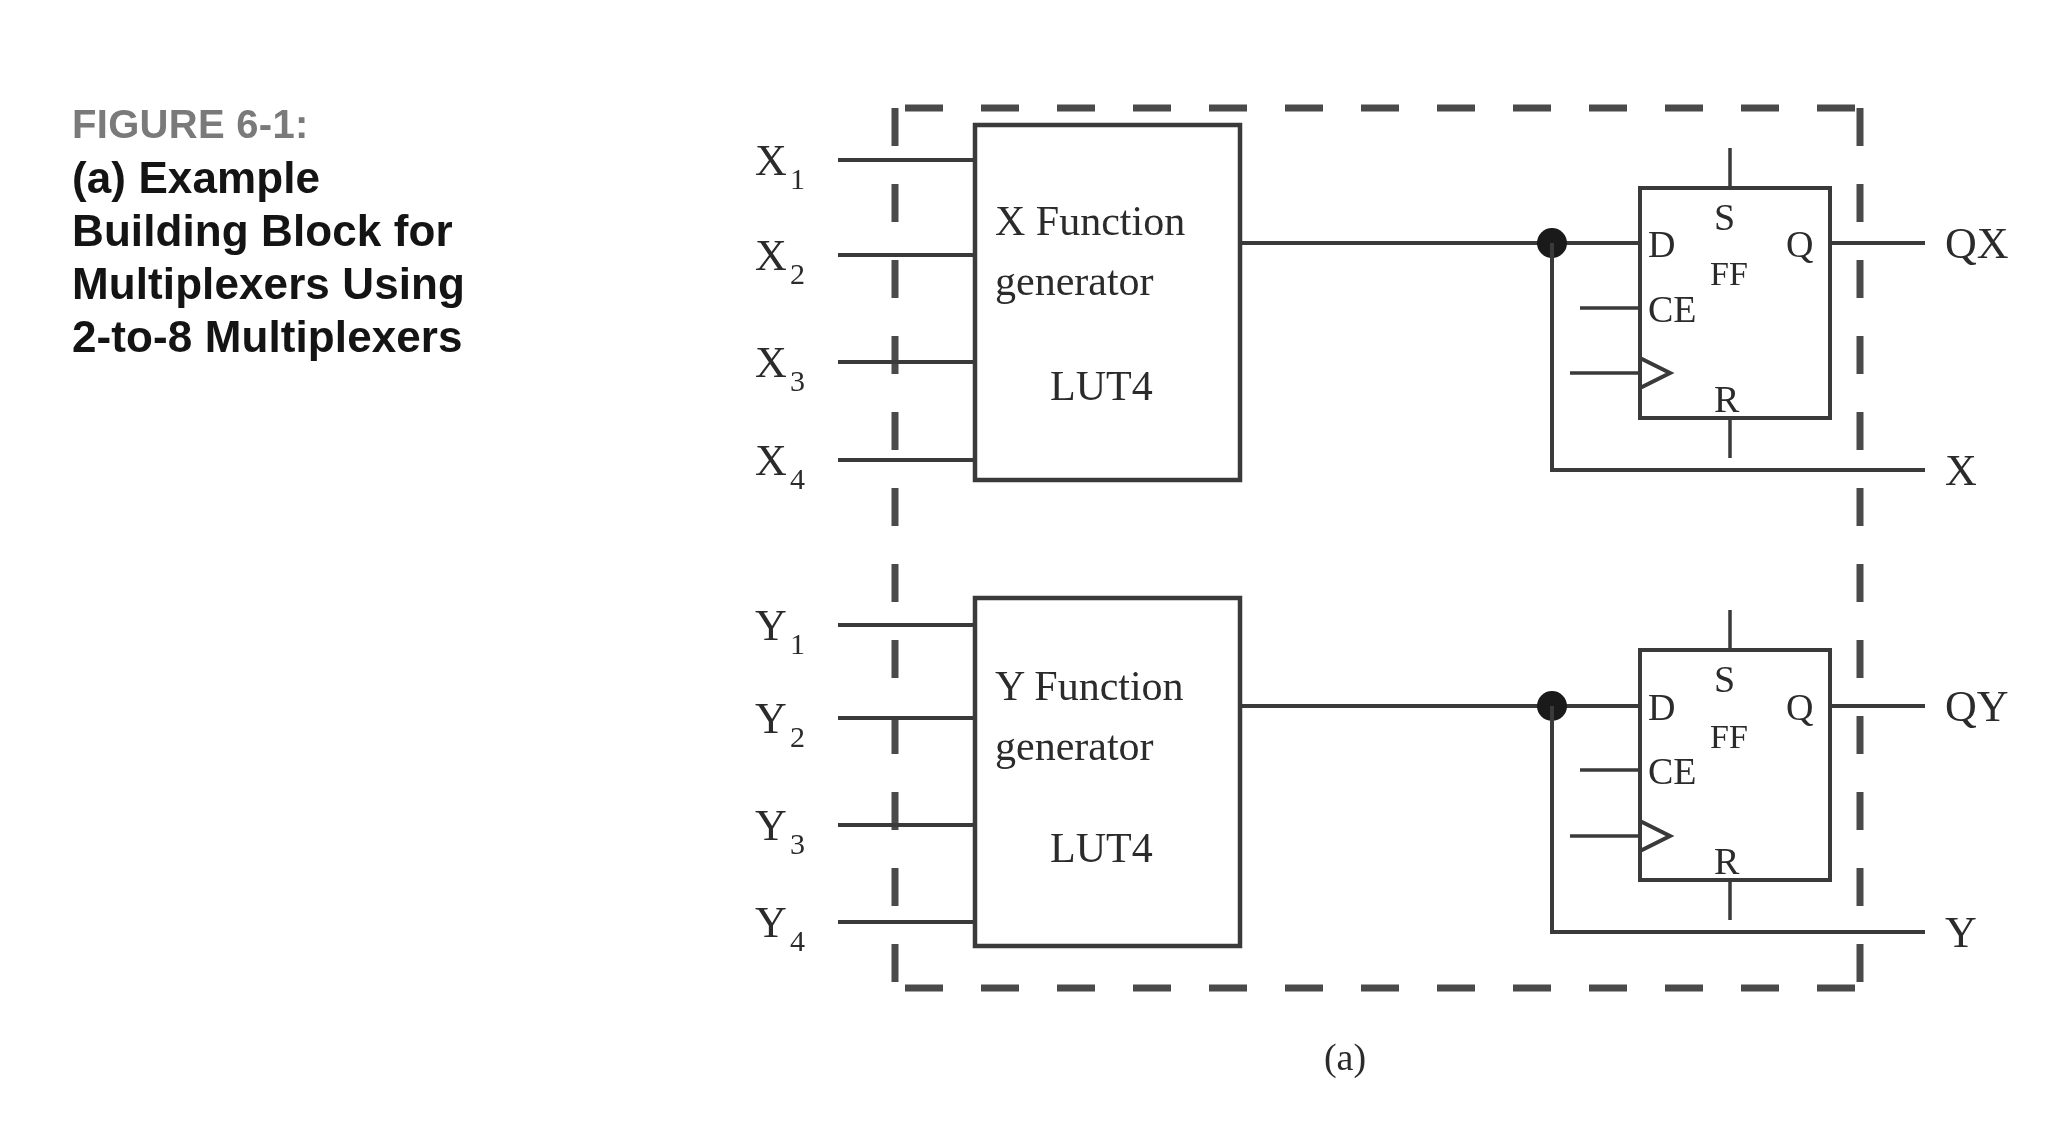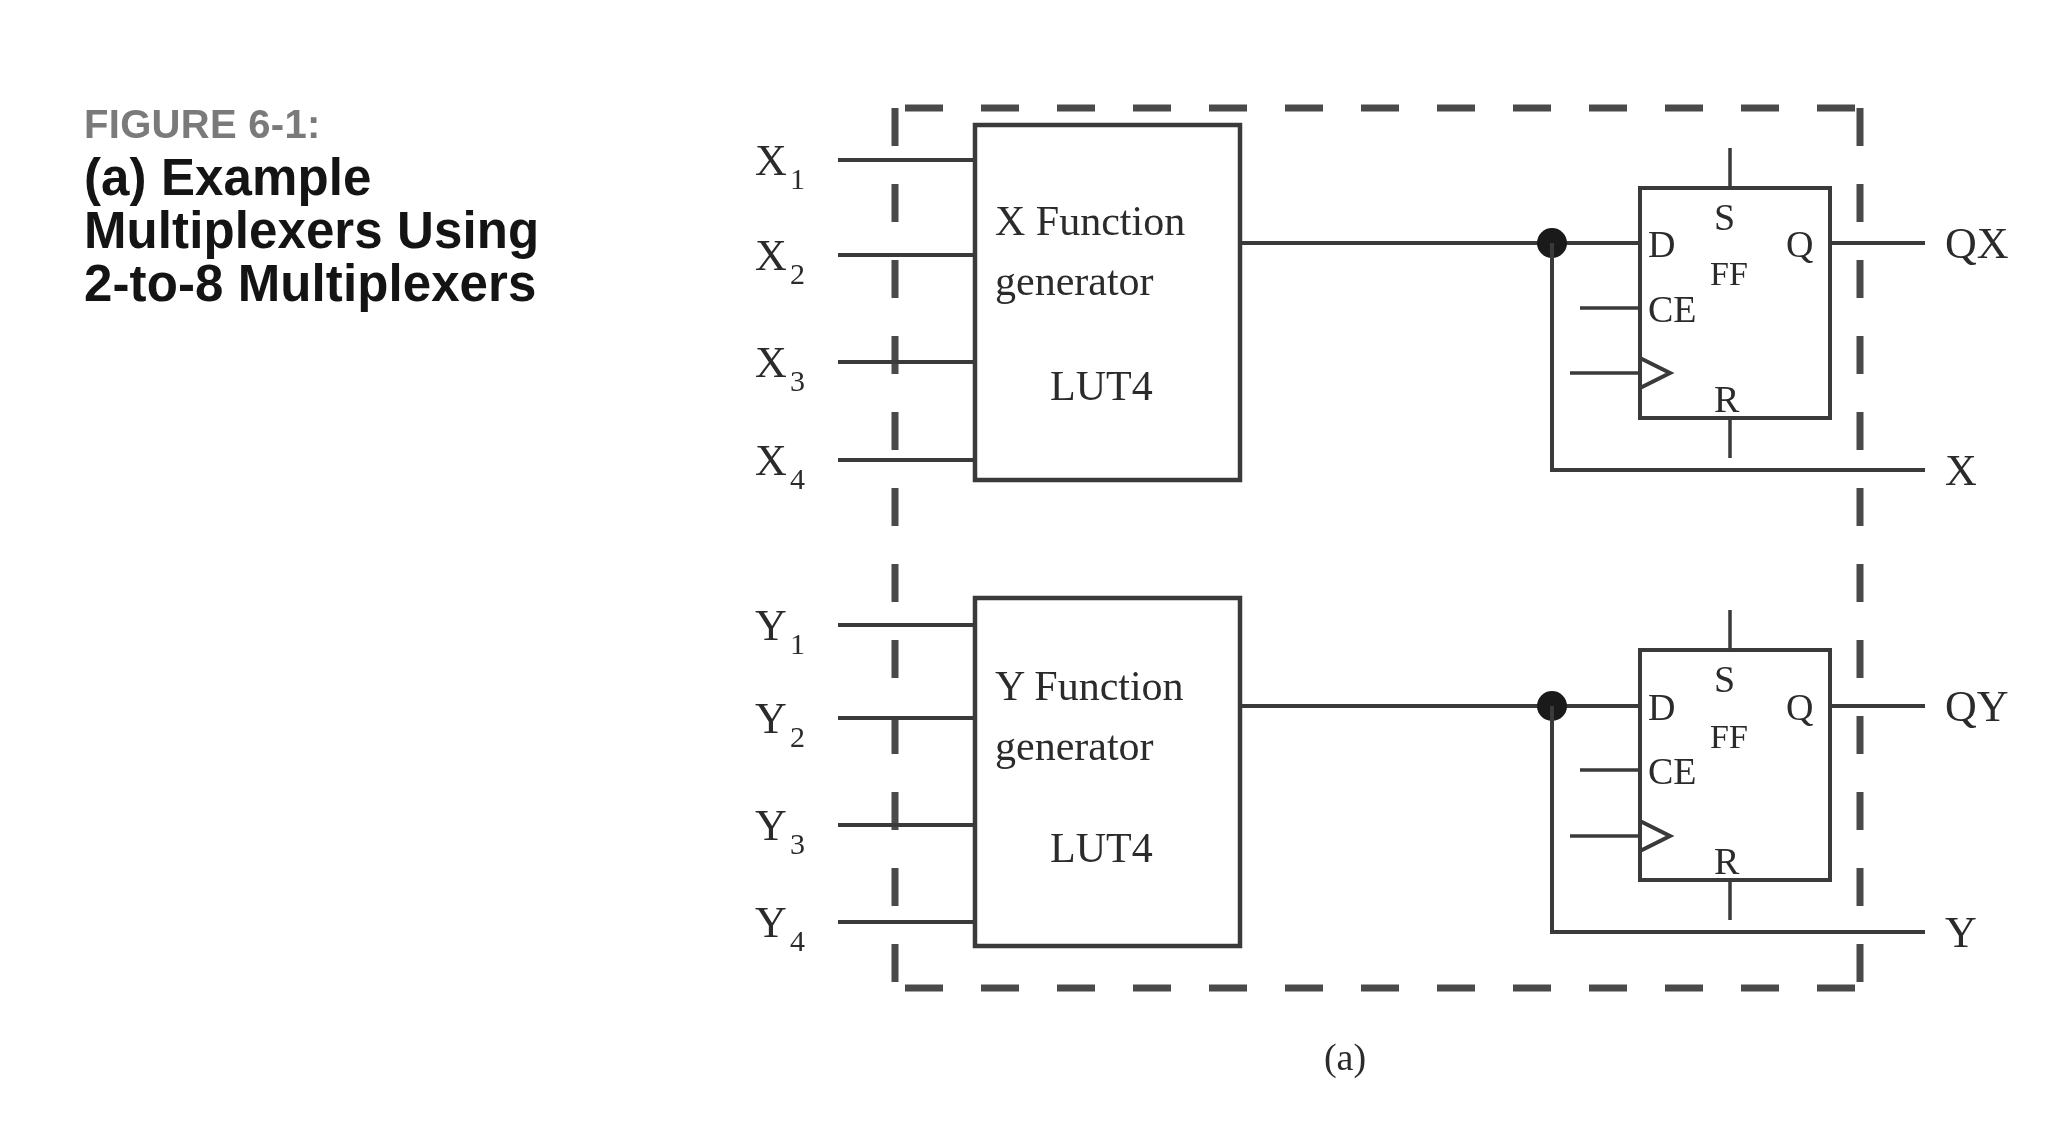--- a/index.html
+++ b/index.html
@@ -11,38 +11,38 @@
     position: relative;
     width: 2046px;
     height: 1141px;
     background: #ffffff;
     overflow: hidden;
     font-family: "Liberation Sans", sans-serif;
   }
   
   #caption-block {
     position: absolute;
-    left: 84px;
+    left: 72px;
     top: 98px;
     width: 590px;
   }
   #figure-number {
     font-family: "Liberation Sans", sans-serif;
     font-weight: bold;
     font-size: 40px;
     line-height: 53px;
     color: #7a7a7a;
     letter-spacing: 0.3px;
     margin: 0 0 0 0;
     white-space: nowrap;
   }
   #figure-title {
     font-family: "Liberation Sans", sans-serif;
     font-weight: bold;
-    font-size: 51px;
+    font-size: 44px;
     line-height: 53px;
     color: #141414;
     letter-spacing: 0.1px;
     margin: 0;
   }
   
   #diagram-svg {
     position: absolute;
     left: 0;
     top: 0;
@@ -110,20 +110,21 @@
 </style>
 </head>
 <body>
 
 <div id="page">
 
   <div id="caption-block">
     <div id="figure-number">FIGURE 6-1:</div>
     <div id="figure-title">
       <div>(a) Example</div>
+      <div>Building Block for</div>
       <div>Multiplexers Using</div>
       <div>2-to-8 Multiplexers</div>
     </div>
   </div>
 
   <svg id="diagram-svg" viewBox="0 0 2046 1141">
 
     <g>
 
       <path class="dash-border" d="M 905 108 L 1870 108"></path>

